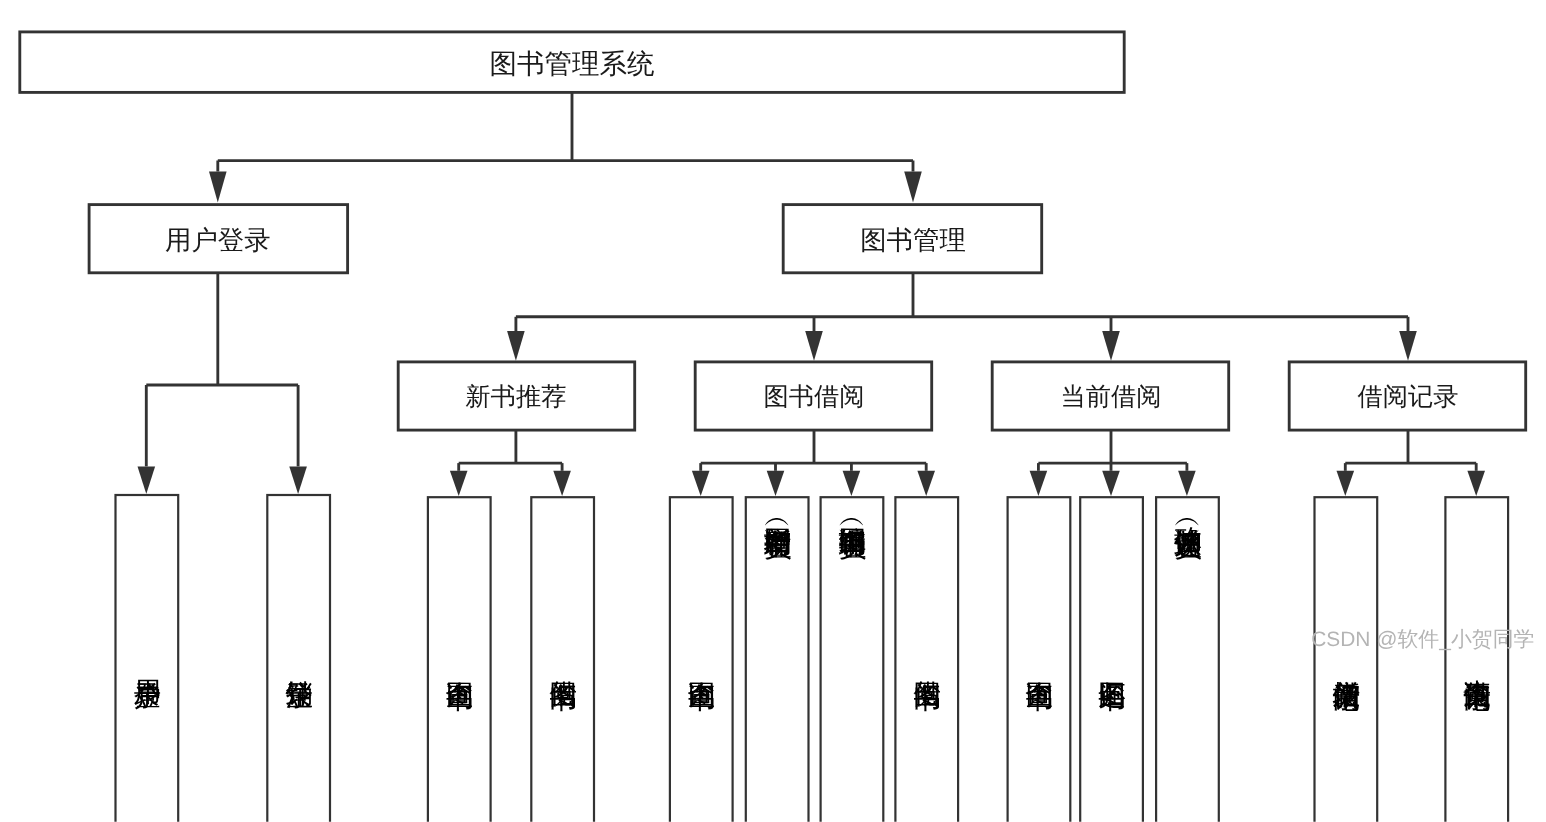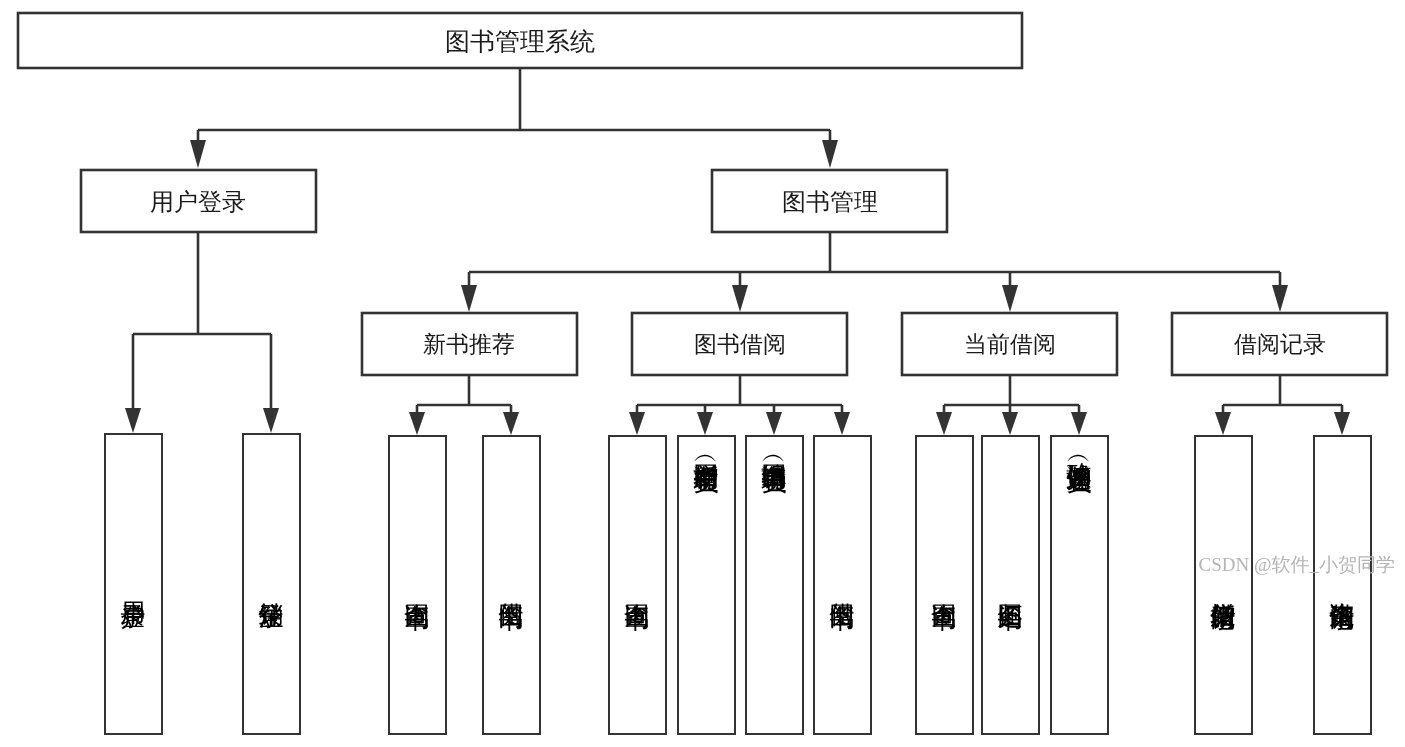--- a/index.html
+++ b/index.html
@@ -9,21 +9,21 @@
   }
   body {
     width: 1405px;
     height: 747px;
     font-family: "Liberation Sans", "DejaVu Sans", sans-serif;
     overflow: hidden;
     position: relative;
   }
   #diagram-root {
     position: absolute;
-    left: 0; top: 0;
+    left: 0; top: 16px;
     width: 1405px;
     height: 584px;
   }
   svg.diagram-canvas {
     display: block;
     width: 1405px;
     height: 747px;
   }
   .node-box {
     fill: #ffffff;
@@ -71,21 +71,21 @@
     overflow: hidden;
   }
   .leaf-cell.center-v {
     align-items: center;
     padding-top: 0;
   }
   .watermark {
     position: absolute;
     right: 10px;
     bottom: 6px;
-    font-family: Liberation Serif, serif;
+    font-family: Liberation Sans, sans-serif;
     font-size: 19px;
     color: #b4b4b4;
     white-space: nowrap;
     pointer-events: none;
   }
 </style>
 </head>
 <body>
 
 <div id="diagram-root">

